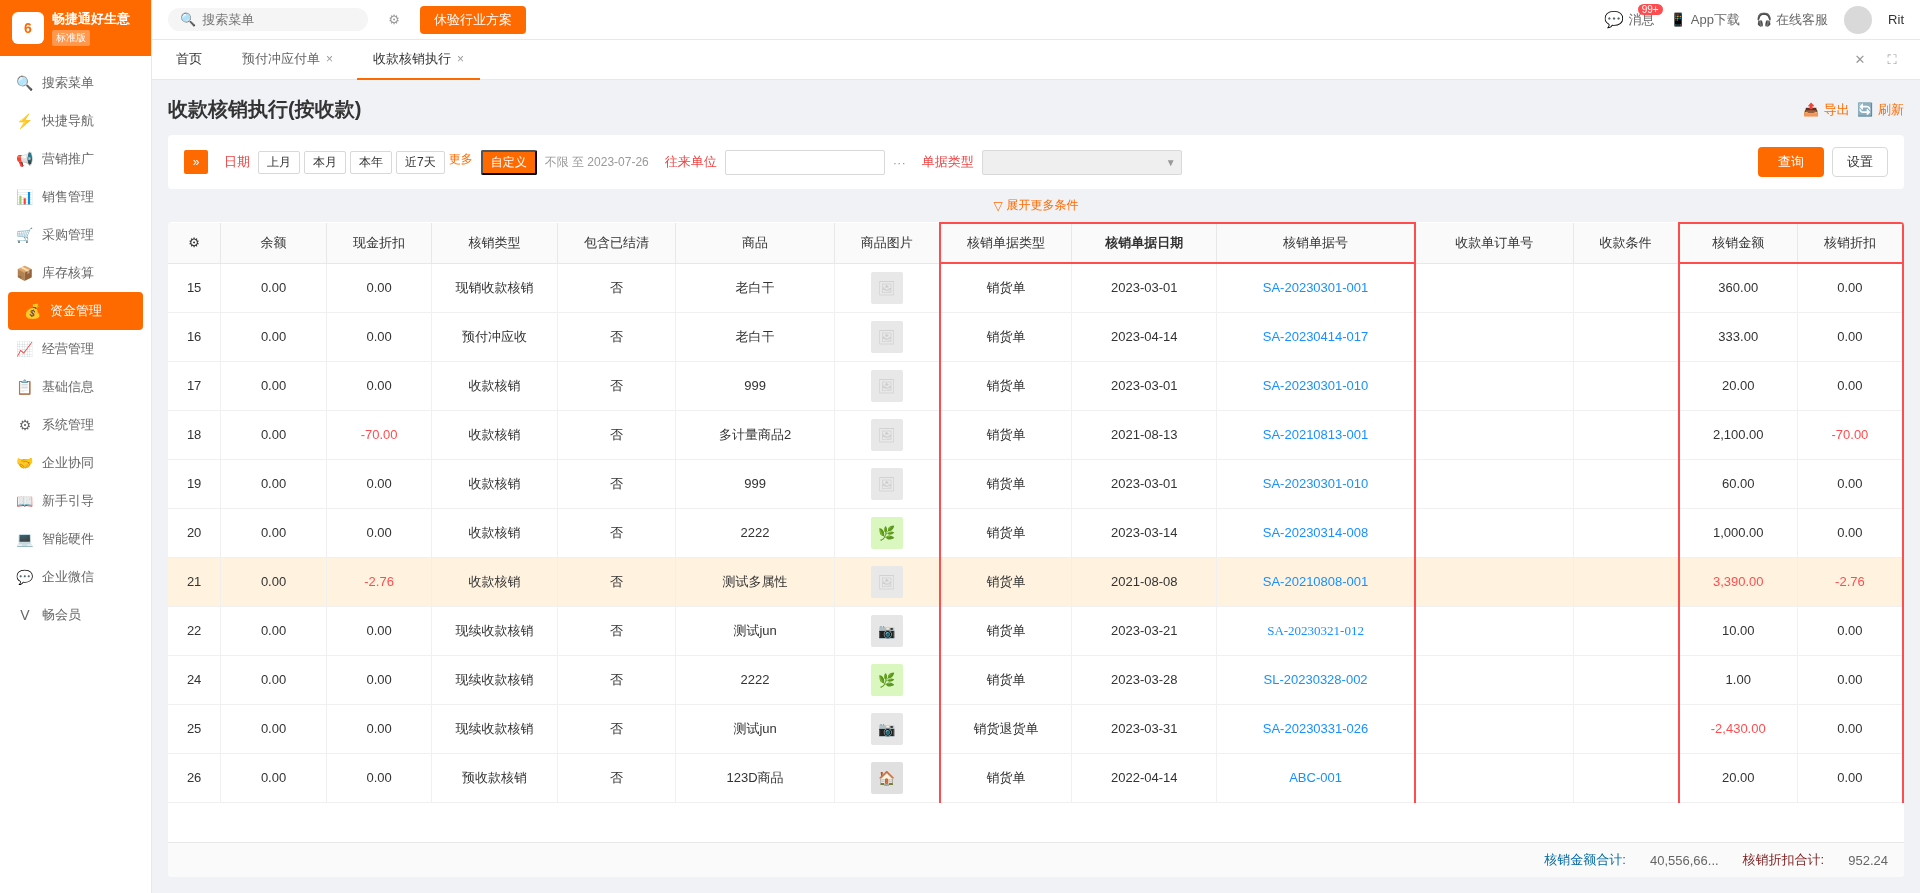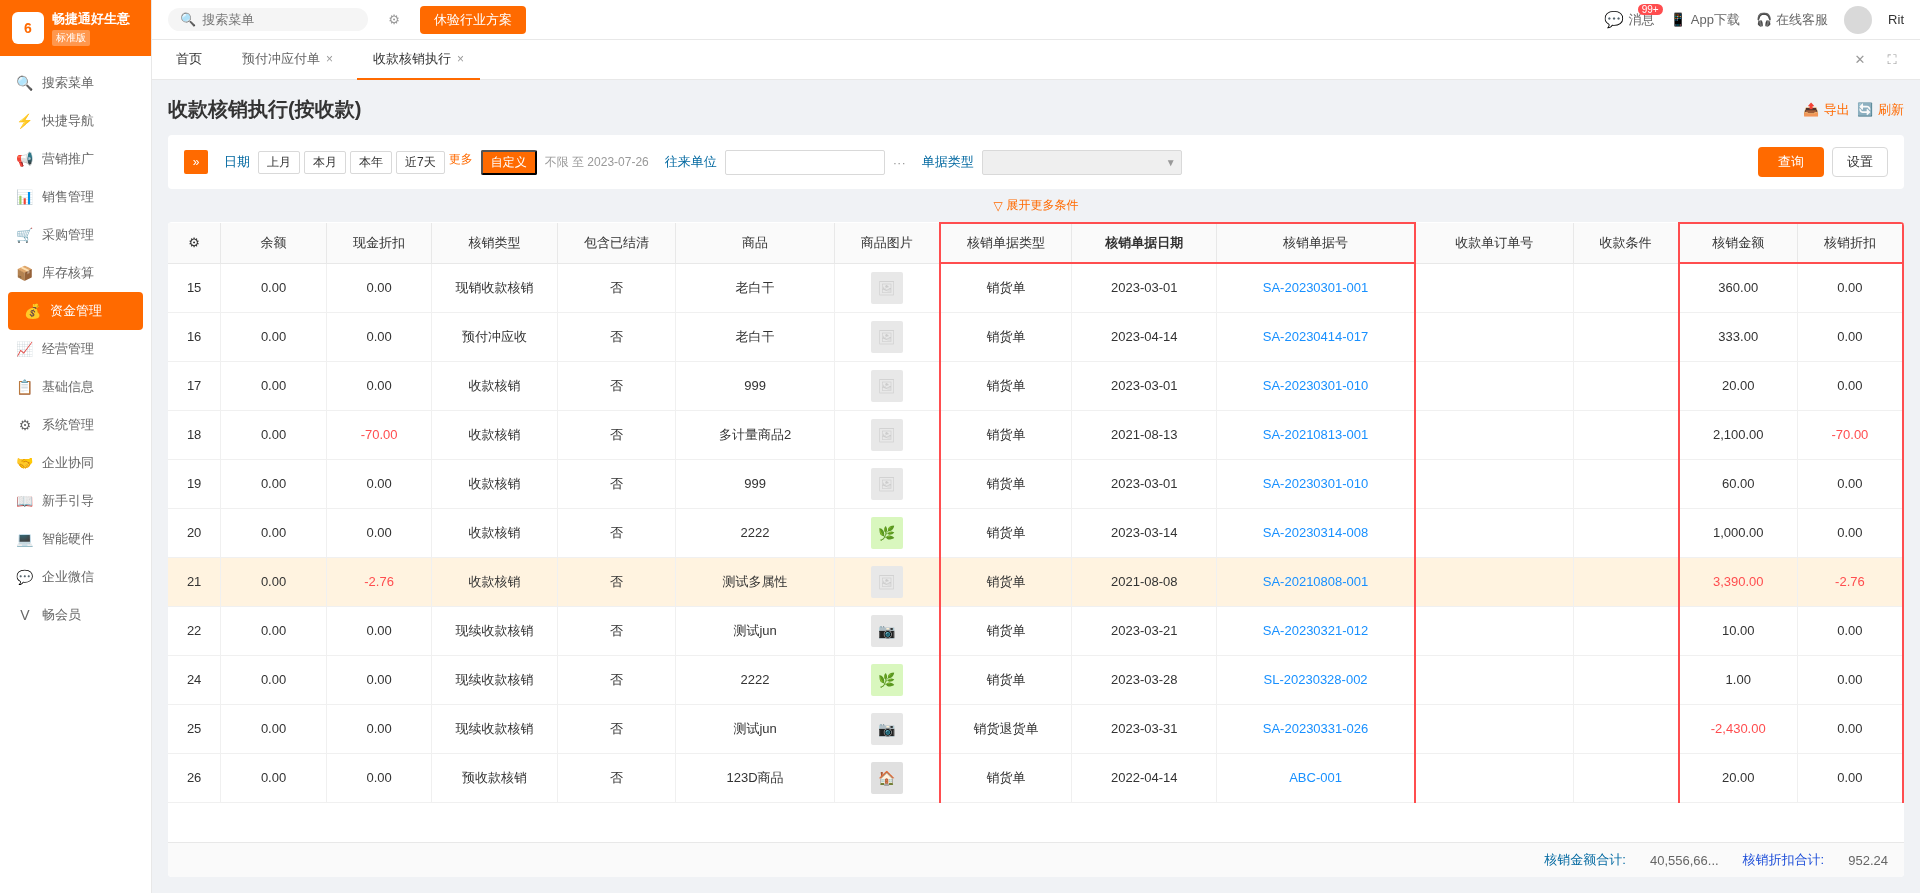--- a/index.html
+++ b/index.html
@@ -42,21 +42,21 @@
     .content { flex: 1; overflow: hidden; display: flex; flex-direction: column; padding: 16px; background: #f0f2f5; }
     .page-header { display: flex; align-items: center; justify-content: space-between; margin-bottom: 12px; }
     .page-title { font-size: 20px; font-weight: 600; color: #333; }
     .page-actions { display: flex; align-items: center; gap: 8px; }
     .action-btn { display: flex; align-items: center; gap: 4px; cursor: pointer; color: #ff6a00; font-size: 13px; }
 
     
     .filter-bar { background: #fff; border-radius: 4px; padding: 12px 16px; margin-bottom: 8px; display: flex; align-items: center; gap: 16px; flex-wrap: wrap; }
     .filter-toggle { width: 24px; height: 24px; background: #ff6a00; color: #fff; display: flex; align-items: center; justify-content: center; border-radius: 2px; cursor: pointer; font-size: 12px; }
     .filter-group { display: flex; align-items: center; gap: 8px; }
-    .filter-label { color: #0369a1; white-space: nowrap; }
+    .filter-label { color: #ef4444; white-space: nowrap; }
     .filter-date-btns { display: flex; gap: 4px; }
     .date-btn { padding: 2px 8px; border: 1px solid #d9d9d9; border-radius: 2px; cursor: pointer; color: #333; font-size: 12px; background: #fff; }
     .date-more { color: #ff6a00; cursor: pointer; font-size: 12px; }
     .date-custom { background: #ff6a00; color: #fff; padding: 2px 8px; border-radius: 2px; font-size: 12px; cursor: pointer; }
     .date-range { color: #999; font-size: 12px; }
     .filter-input { border: 1px solid #d9d9d9; border-radius: 2px; padding: 4px 8px; font-size: 13px; width: 180px; color: #333; }
     .filter-dots { color: #999; }
     .filter-select { border: 1px solid #d9d9d9; border-radius: 2px; padding: 4px 24px 4px 8px; font-size: 13px; width: 200px; appearance: none; position: relative; }
     .select-wrap { position: relative; display: inline-flex; align-items: center; }
     .select-arrow { position: absolute; right: 6px; color: #999; font-size: 10px; pointer-events: none; }
@@ -436,21 +436,21 @@
                 <td>现续收款核销</td>
                 <td>否</td>
                 <td>测试jun</td>
                 <td>
                   <div class="img-placeholder photo" style="background: rgb(230, 230, 230);">
                     <span style="font-size:14px;">📷</span>
                   </div>
                 </td>
                 <td style="border-left: 2px solid rgb(255, 77, 79);">销货单</td>
                 <td>2023-03-21</td>
-                <td style="border-right: 2px solid rgb(255, 77, 79);"><a class="link-text">SA-20230321-012</a></td>
+                <td style="border-right: 2px solid rgb(255, 77, 79); font-family: Liberation Serif, serif;"><a class="link-text">SA-20230321-012</a></td>
                 <td></td>
                 <td></td>
                 <td style="border-left: 2px solid rgb(255, 77, 79);">10.00</td>
                 <td style="border-right: 2px solid rgb(255, 77, 79);">0.00</td>
               </tr>
               <tr>
                 <td>24</td>
                 <td>0.00</td>
                 <td>0.00</td>
                 <td>现续收款核销</td>
@@ -508,19 +508,19 @@
                 <td></td>
                 <td style="border-left: 2px solid rgb(255, 77, 79);">20.00</td>
                 <td style="border-right: 2px solid rgb(255, 77, 79);">0.00</td>
               </tr>
             </tbody>
         </table>
       </div>
       <div class="table-footer">
         <span style="color:#0369a1;">核销金额合计:</span>
         <span class="footer-total">40,556,66...</span>
-        <span style="color:#1d4ed8;">核销折扣合计:</span>
+        <span style="color:#7f1d1d;">核销折扣合计:</span>
         <span class="footer-total">952.24</span>
       </div>
     </div>
 
   </div>
 </div>
 
 </body></html>

